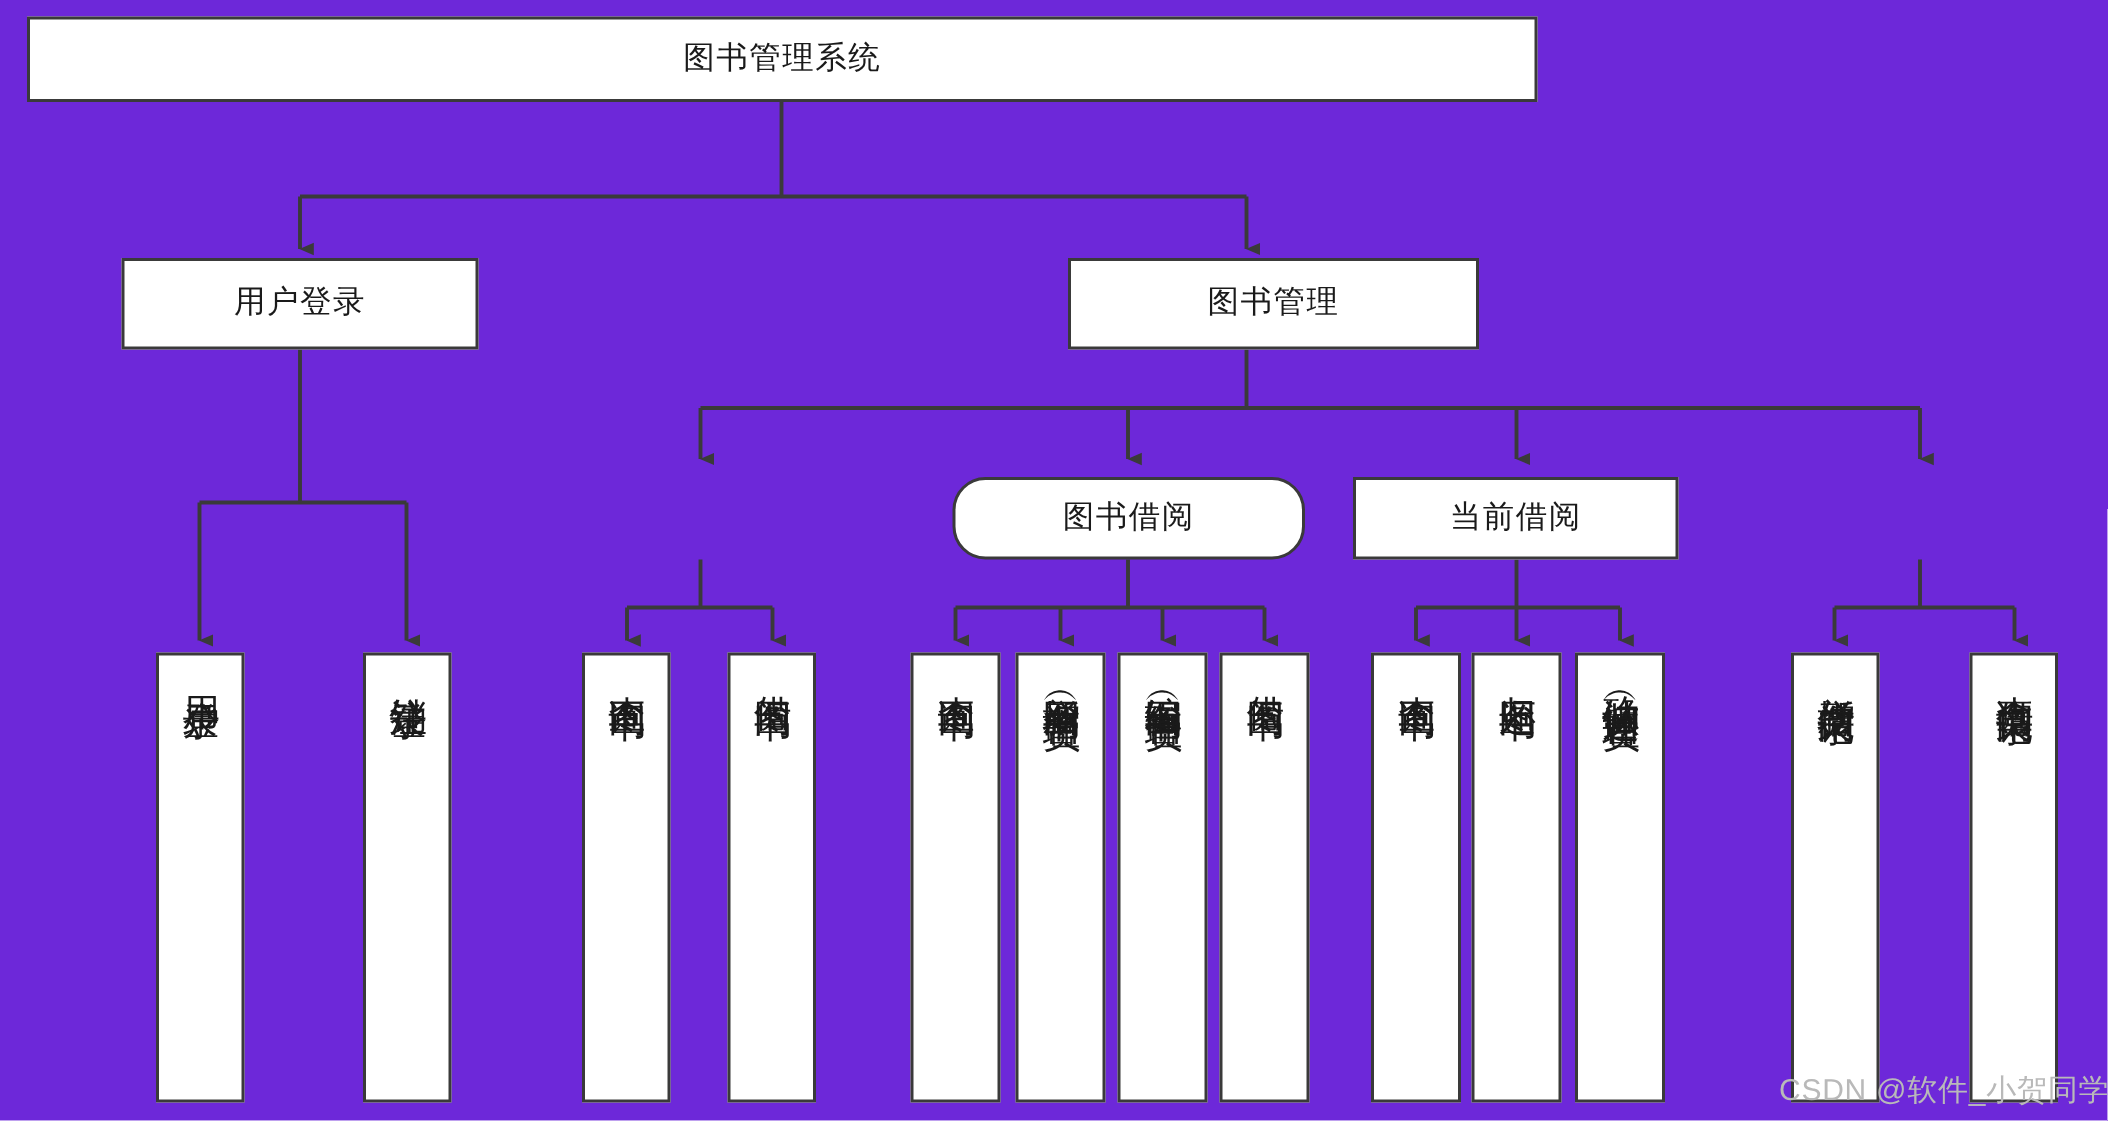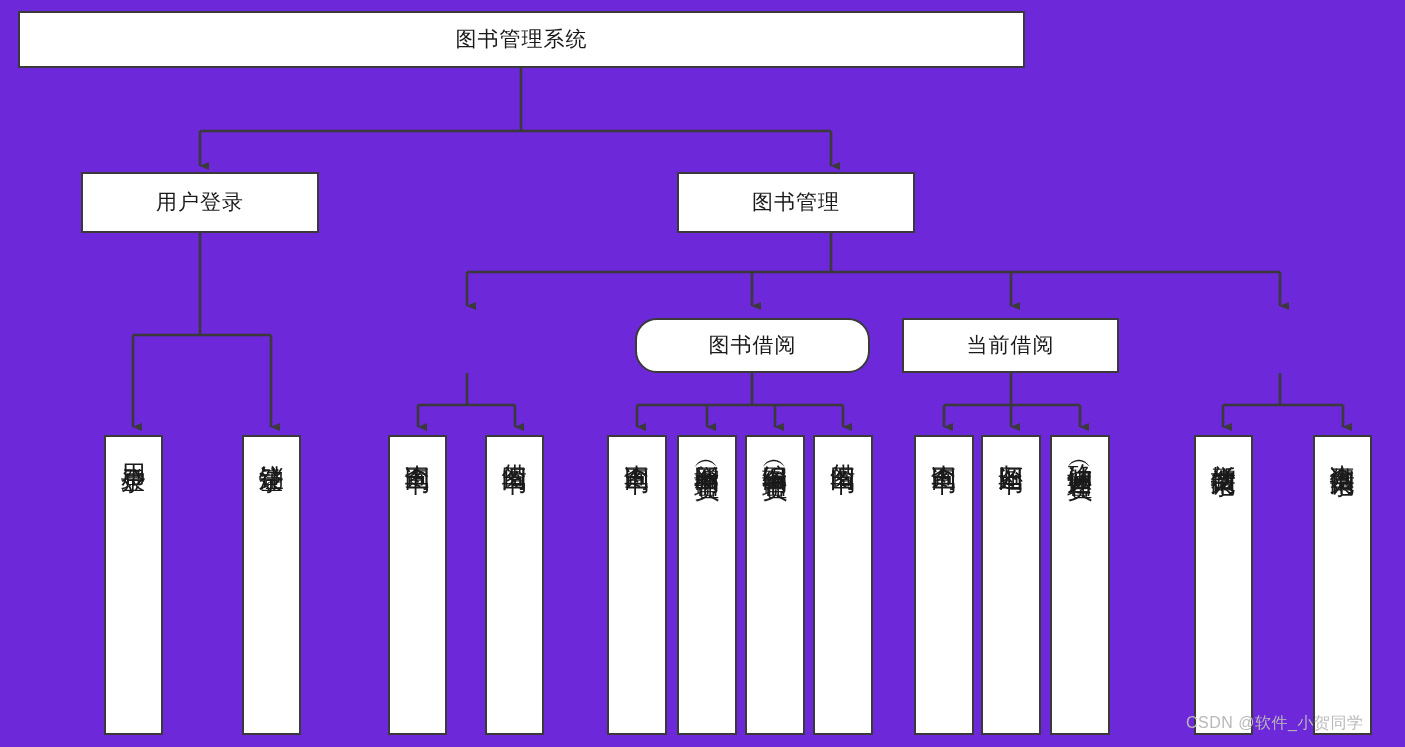--- a/index.html
+++ b/index.html
@@ -58,21 +58,21 @@
     text-orientation: upright;
     font-size: 25px;
     line-height: 1.05;
     letter-spacing: 2px;
     white-space: normal;
     max-height: 100%;
   }
   .watermark {
     position: absolute;
     color: #b9b9b9;
-    font-size: 16px;
+    font-size: 20px;
     white-space: nowrap;
     letter-spacing: 0.5px;
     left: 1186px;
     top: 713px;
   }
 </style>
 </head>
 <body>
 
 <div id="canvas">
@@ -127,21 +127,21 @@
     </g>
   </svg>
 
   <div class="node h root" style="left:18px; top:11px; width:1007px; height:57px;">
     <span class="lbl">图书管理系统</span>
   </div>
 
   <div class="node h" style="left:81px; top:172px; width:238px; height:61px;">
     <span class="lbl">用户登录</span>
   </div>
-  <div class="node h" style="left:677px; top:172px; width:238px; height:61px;">
+  <div class="node h" style="left:712px; top:172px; width:274px; height:61px;">
     <span class="lbl">图书管理</span>
   </div>
 
   <div class="node h" style="left:635px; top:318px; width:235px; height:55px;border-radius:22px;">
     <span class="lbl">图书借阅</span>
   </div>
   <div class="node h" style="left:902px; top:318px; width:217px; height:55px;">
     <span class="lbl">当前借阅</span>
   </div>
 

